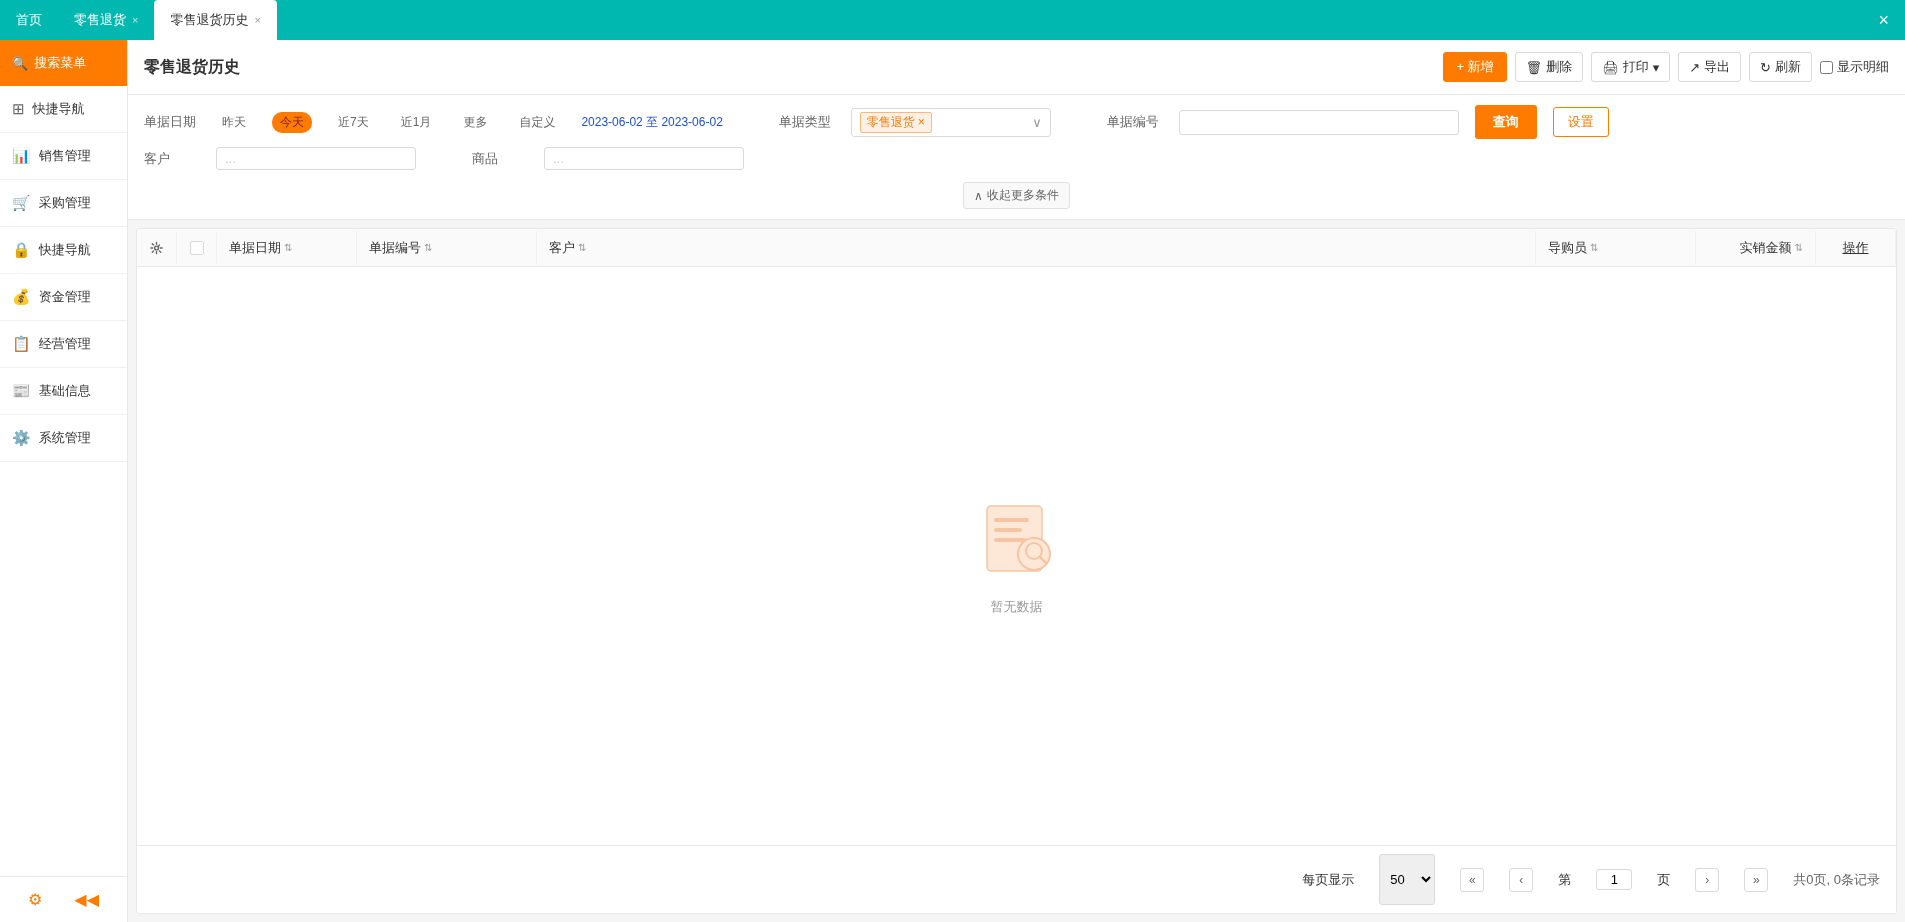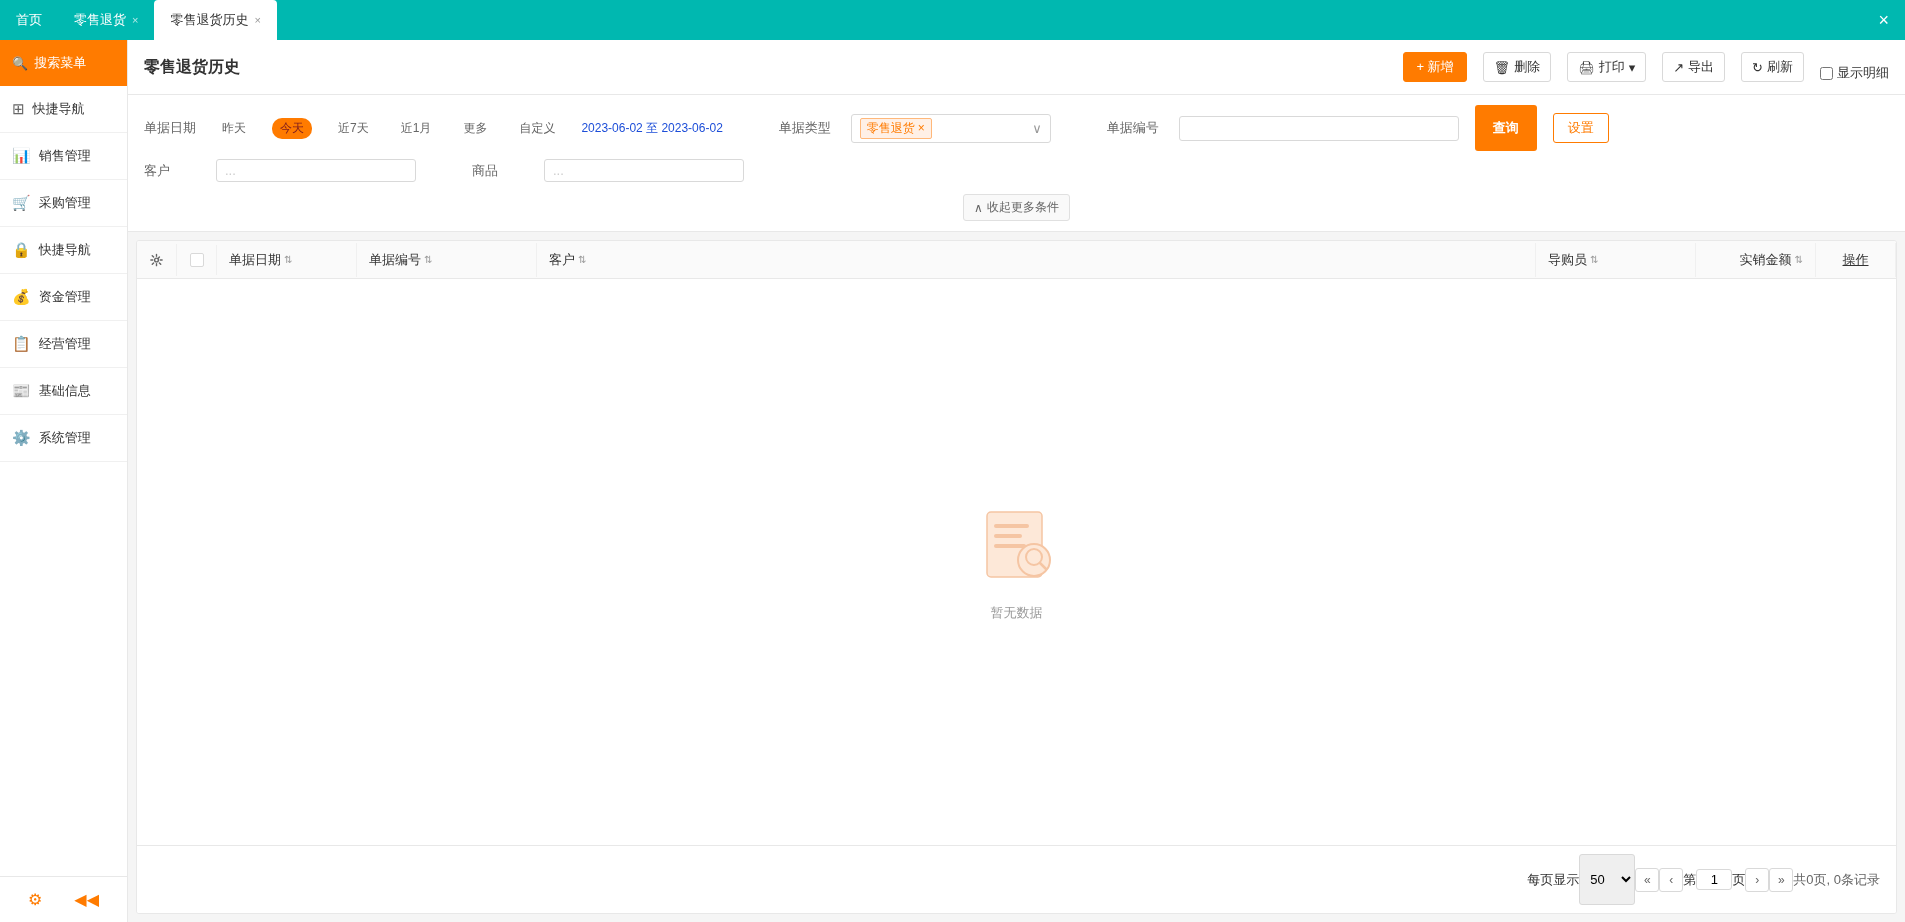--- a/index.html
+++ b/index.html
@@ -120,22 +120,22 @@
       justify-content: space-between;
       border-bottom: 1px solid #e8e8e8;
     }
     .page-title {
       font-size: 16px;
       font-weight: bold;
       color: #333;
     }
     .page-actions {
       display: flex;
-      align-items: flex-end;
-      gap: 16px;
+      align-items: center;
+      gap: 8px;
     }
     .btn-action {
       display: flex;
       align-items: center;
       gap: 4px;
       padding: 5px 10px;
       border: 1px solid #d9d9d9;
       background: #fff;
       border-radius: 3px;
       cursor: pointer;
@@ -148,21 +148,21 @@
       border: 1px solid #ff7b00;
       padding: 5px 12px;
       border-radius: 3px;
       cursor: pointer;
       font-size: 13px;
     }
     .btn-query {
       background: #ff7b00;
       color: #fff;
       border: none;
-      padding: 14px 18px;
+      padding: 8px 18px;
       border-radius: 3px;
       cursor: pointer;
       font-size: 13px;
       font-weight: bold;
     }
     .btn-settings {
       background: #fff;
       color: #ff7b00;
       border: 1px solid #ff7b00;
       padding: 5px 14px;
@@ -323,21 +323,21 @@
     }
 
     
     .pagination {
       display: flex;
       align-items: center;
       justify-content: flex-end;
       padding: 8px 16px;
       background: #fff;
       border-top: 1px solid #e8e8e8;
-      gap: 0;
+      gap: 25px;
       font-size: 13px;
       color: #333;
     }
     .page-size-select {
       border: 1px solid #d9d9d9;
       border-radius: 3px;
       padding: 16px 6px;
       font-size: 13px;
       cursor: pointer;
     }

